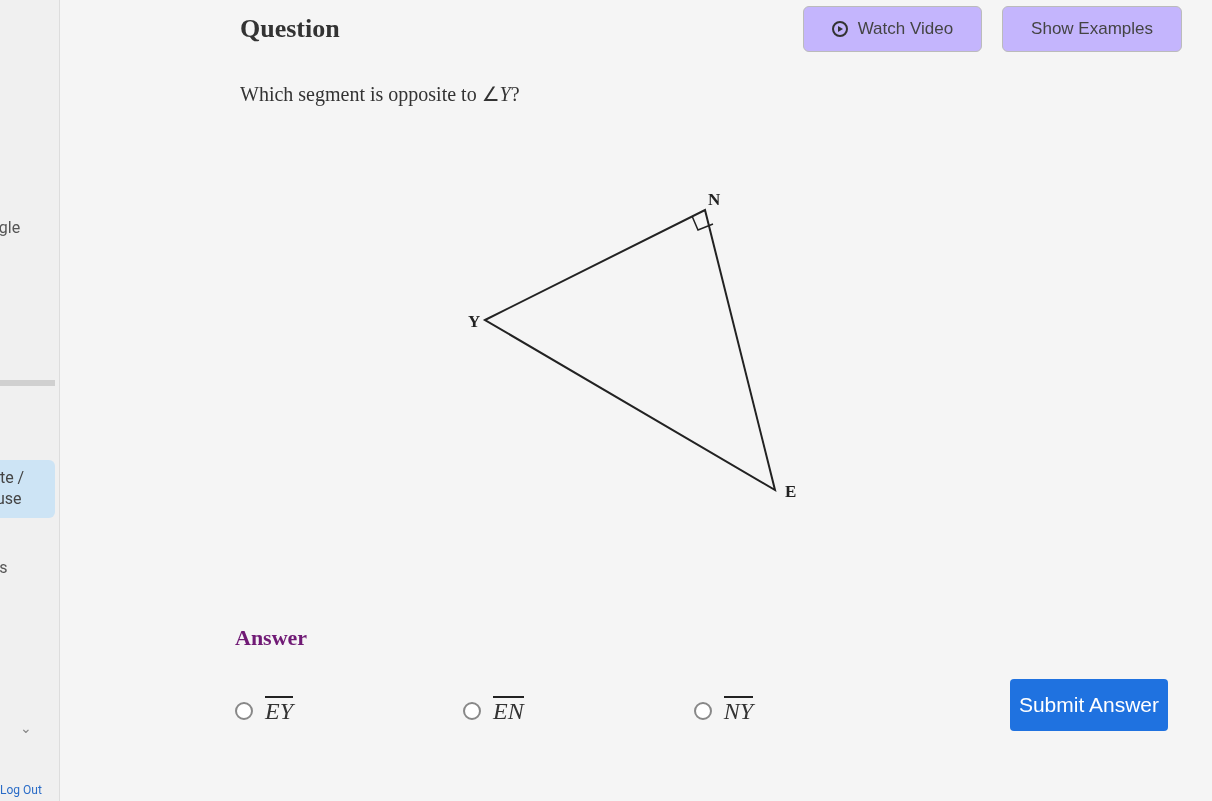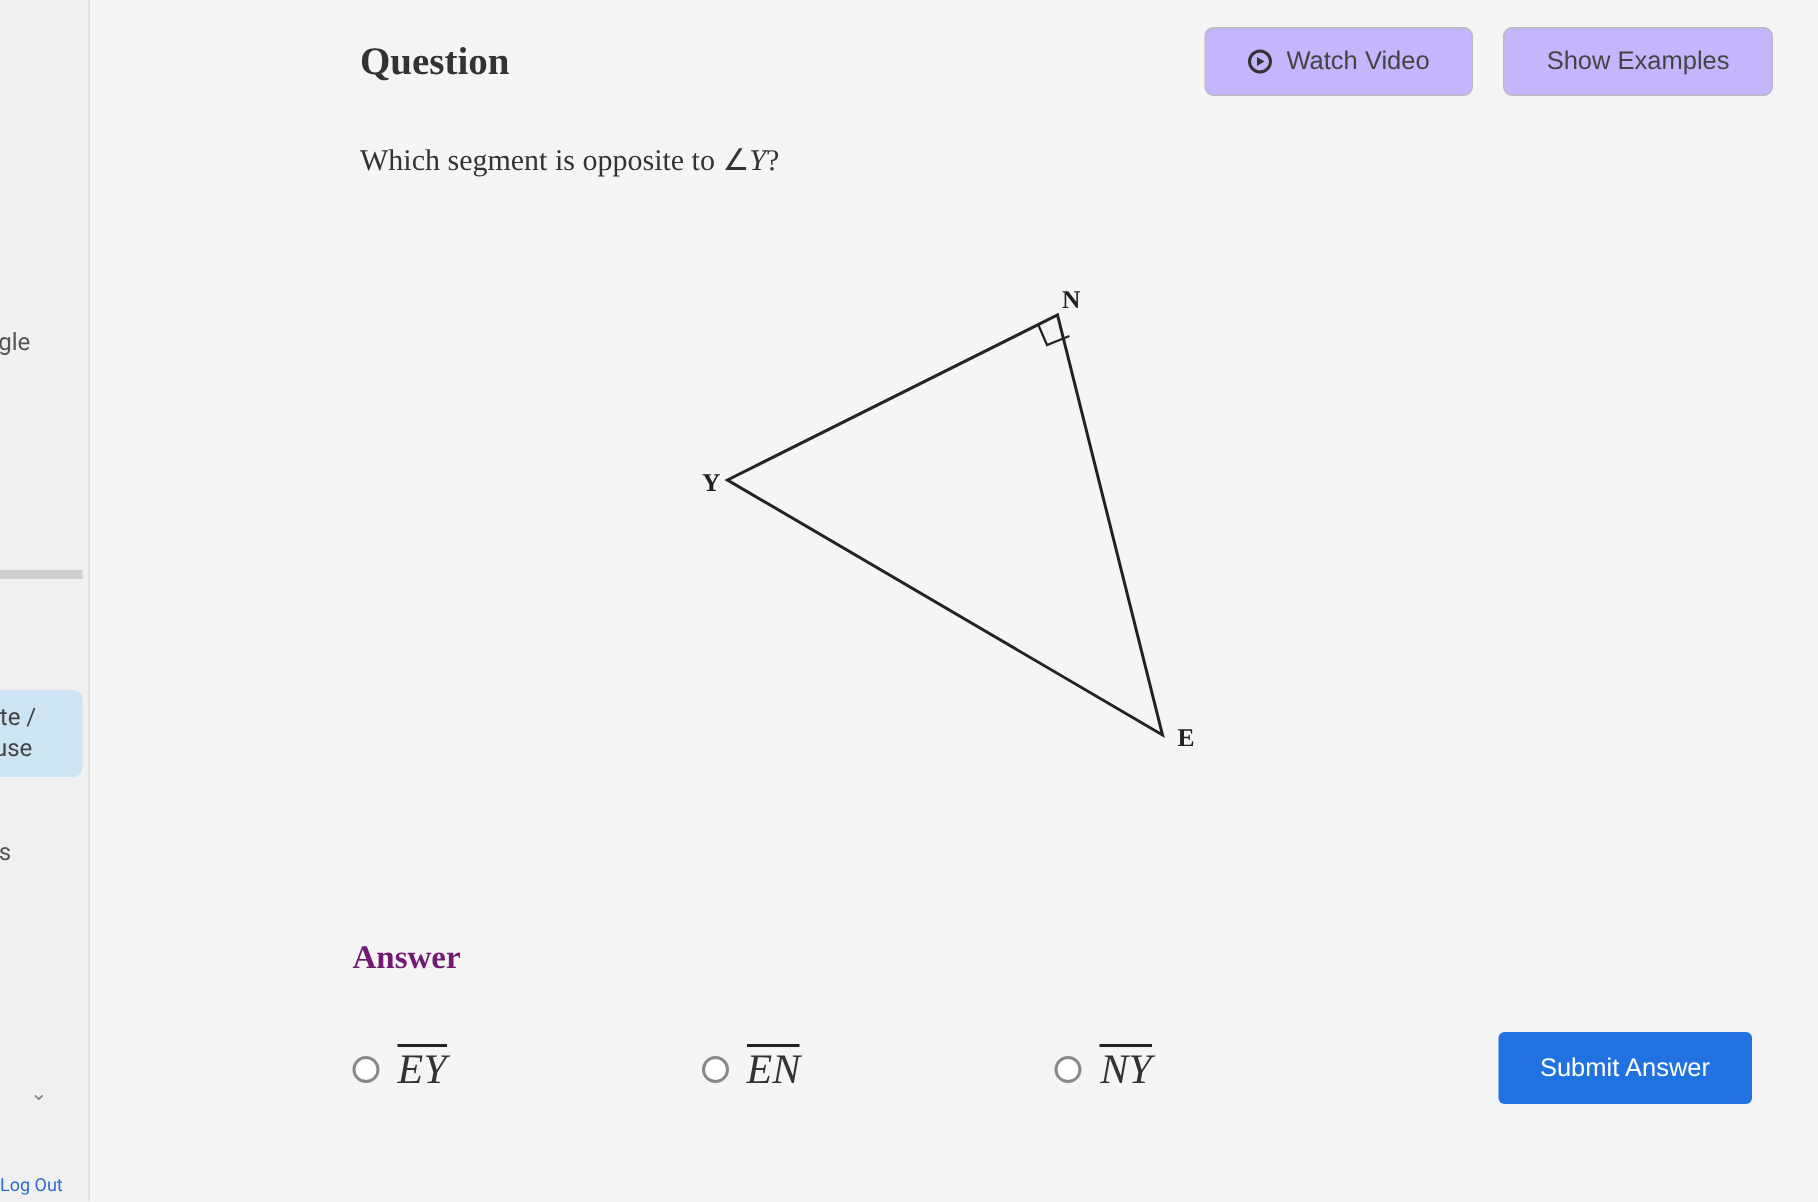--- a/index.html
+++ b/index.html
@@ -63,21 +63,21 @@
     left: 70px;
     top: 0;
     right: 0;
     bottom: 0;
     padding: 0 30px;
   }
   .topbar {
     display: flex;
     align-items: center;
     justify-content: space-between;
-    padding-top: 18px;
+    padding-top: 6px;
     padding-left: 140px;
     gap: 16px;
   }
   .q-heading {
     font-family: Georgia, "Times New Roman", serif;
     font-size: 26px;
     font-weight: 600;
     color: #333;
   }
   .top-buttons { display: flex; gap: 20px; }
@@ -157,42 +157,42 @@
     cursor: pointer;
   }
   .radio {
     width: 18px; height: 18px;
     border: 2px solid #888;
     border-radius: 50%;
     background: #fff;
   }
   .seglabel {
     font-family: "Times New Roman", Georgia, serif;
-    font-size: 28px;
+    font-size: 24px;
     font-style: italic;
     position: relative;
     padding-top: 2px;
   }
   .seglabel::before {
     content: "";
     position: absolute;
     top: 0; left: 0; right: 0;
     height: 1.5px;
     background: #222;
   }
   .submit-btn {
     position: absolute;
     right: 14px;
     bottom: -6px;
     background: #1f72e0;
     color: #fff;
     border: none;
     border-radius: 4px;
-    padding: 14px 28px;
-    font-size: 17px;
+    padding: 14px 9px;
+    font-size: 21px;
     cursor: pointer;
   }
 </style>
 </head>
 <body>
 
 <div class="sidebar">
   <div class="side-text side-ngle">ngle</div>
   <div class="side-divider"></div>
   <div class="side-ite">

